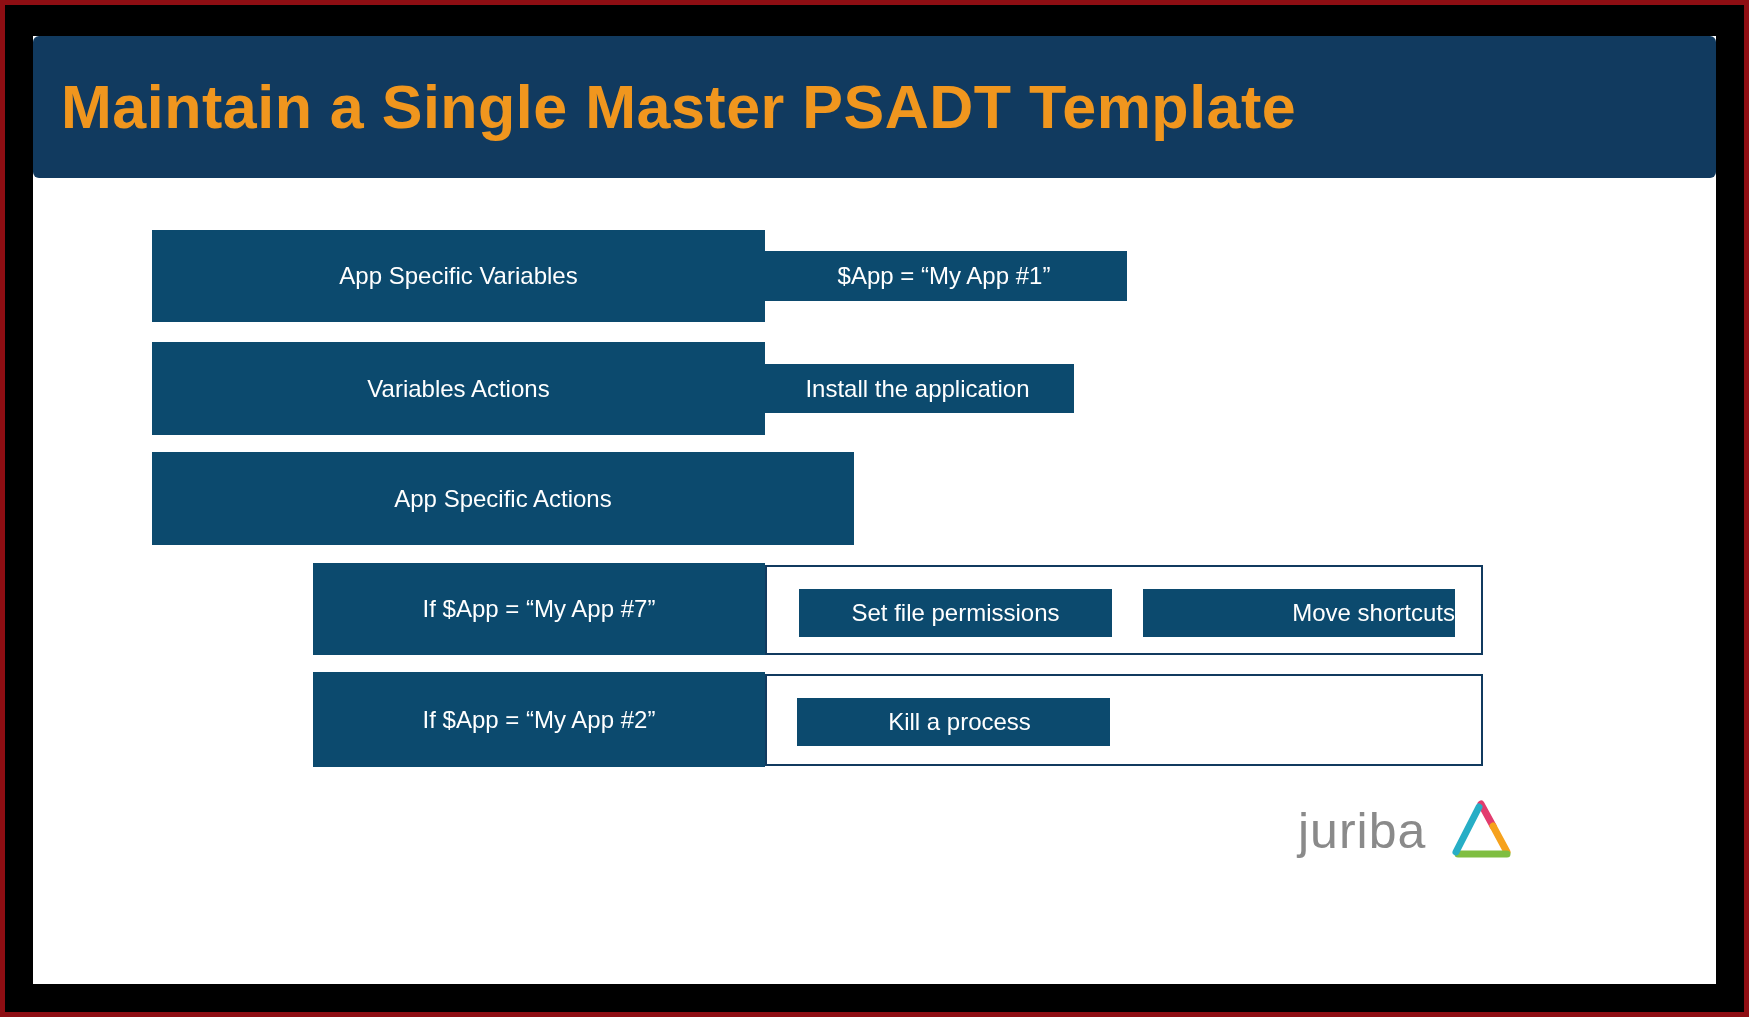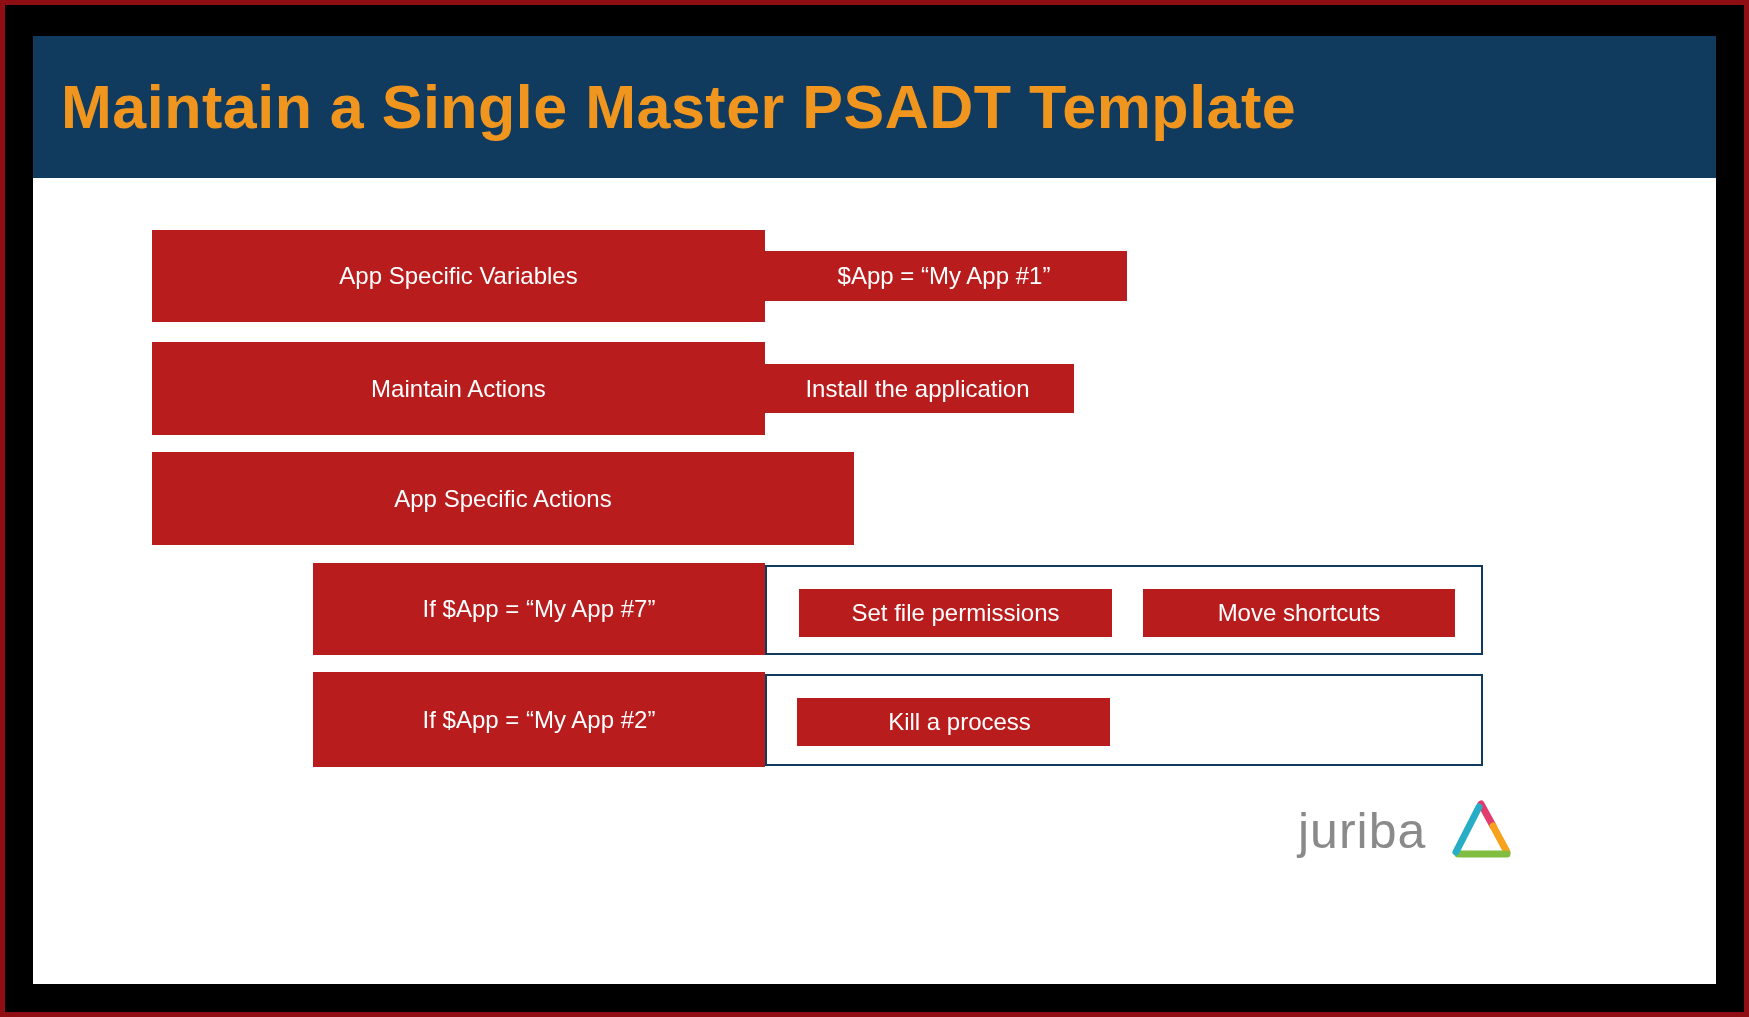--- a/index.html
+++ b/index.html
@@ -19,31 +19,32 @@
     width: 1683px; height: 948px;
     background: #ffffff;
   }
   .slide-header {
     position: absolute;
     left: 0; top: 0; right: 0;
     height: 142px;
     background: #113a5f;
     display: flex;
     align-items: center;
+    border-radius: 6px;
   }
   .slide-title {
     color: #f0961e;
     font-size: 61px;
     font-weight: bold;
     padding-left: 28px;
     letter-spacing: 0.5px;
   }
   .navy-box {
     position: absolute;
-    background: #b91c1c;
+    background: #0c4a6e;
     color: #ffffff;
     display: flex;
     align-items: center;
     justify-content: center;
     font-size: 24px;
     text-align: center;
   }
   .white-container {
     position: absolute;
     background: #ffffff;
@@ -72,38 +73,38 @@
   </div>
 
   <div class="navy-box" style="left:119px; top:194px; width:613px; height:92px;">
     <span>App Specific Variables</span>
   </div>
   <div class="navy-box" style="left:728px; top:215px; width:366px; height:50px;">
     <span>$App = “My App #1”</span>
   </div>
 
   <div class="navy-box" style="left:119px; top:306px; width:613px; height:93px;">
-    <span>Maintain Actions</span>
+    <span>Variables Actions</span>
   </div>
   <div class="navy-box" style="left:728px; top:328px; width:313px; height:49px;">
     <span>Install the application</span>
   </div>
 
   <div class="navy-box" style="left:119px; top:416px; width:702px; height:93px;">
     <span>App Specific Actions</span>
   </div>
 
   <div class="navy-box" style="left:280px; top:527px; width:452px; height:92px;">
     <span>If $App = “My App #7”</span>
   </div>
   <div class="white-container" style="left:732px; top:529px; width:718px; height:90px;text-decoration:underline;">
     <div class="navy-box" style="left:32px; top:22px; width:313px; height:48px;">
       <span>Set file permissions</span>
     </div>
-    <div class="navy-box" style="left:376px; top:22px; width:312px; height:48px;">
+    <div class="navy-box" style="left:376px; top:22px; width:312px; height:48px;justify-content:flex-end;">
       <span>Move shortcuts</span>
     </div>
   </div>
 
   <div class="navy-box" style="left:280px; top:636px; width:452px; height:95px;">
     <span>If $App = “My App #2”</span>
   </div>
   <div class="white-container" style="left:732px; top:638px; width:718px; height:92px;">
     <div class="navy-box" style="left:30px; top:22px; width:313px; height:48px;padding-left:12px;">
       <span>Kill a process</span>

